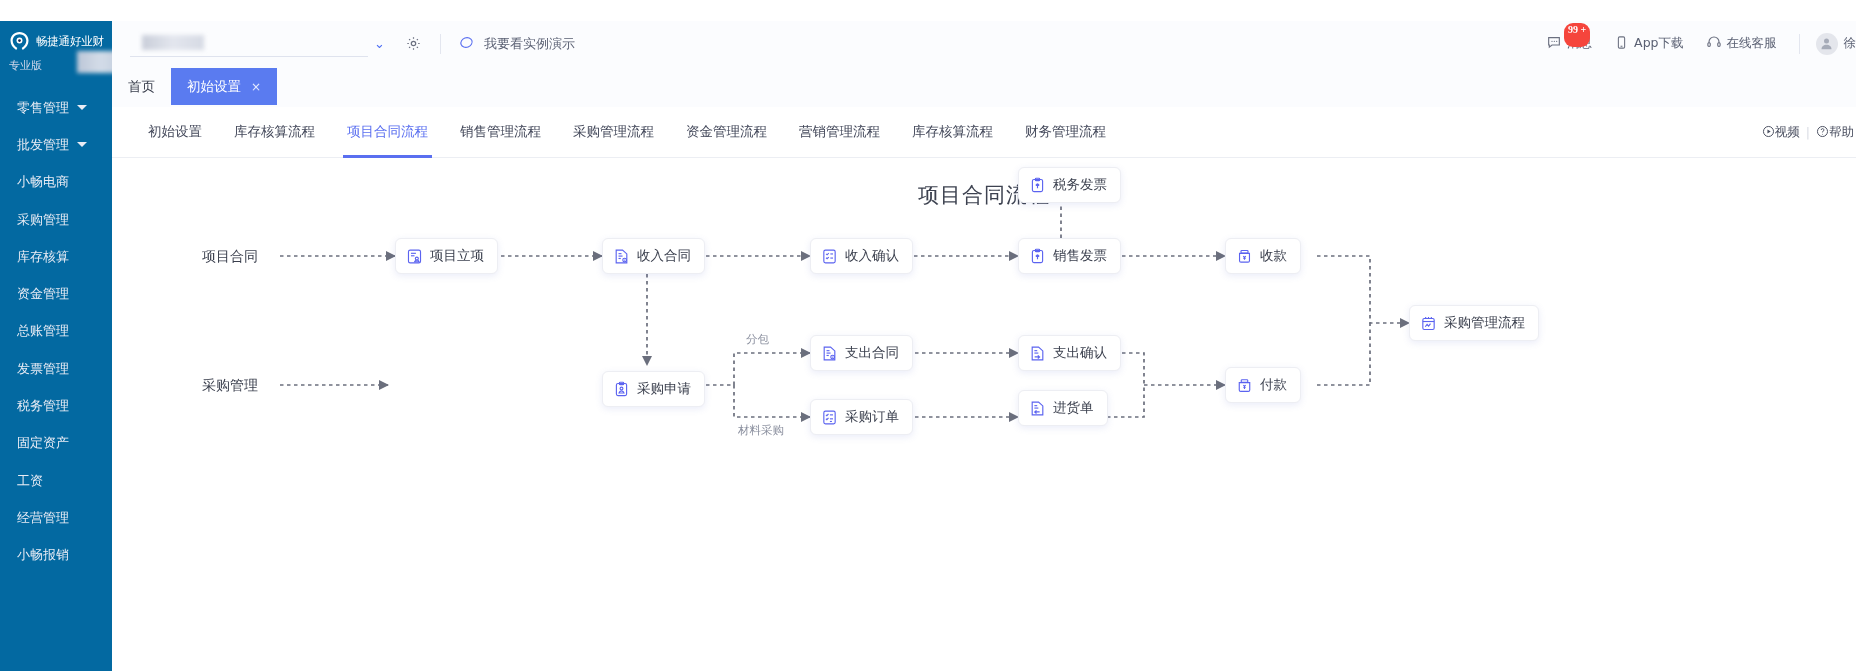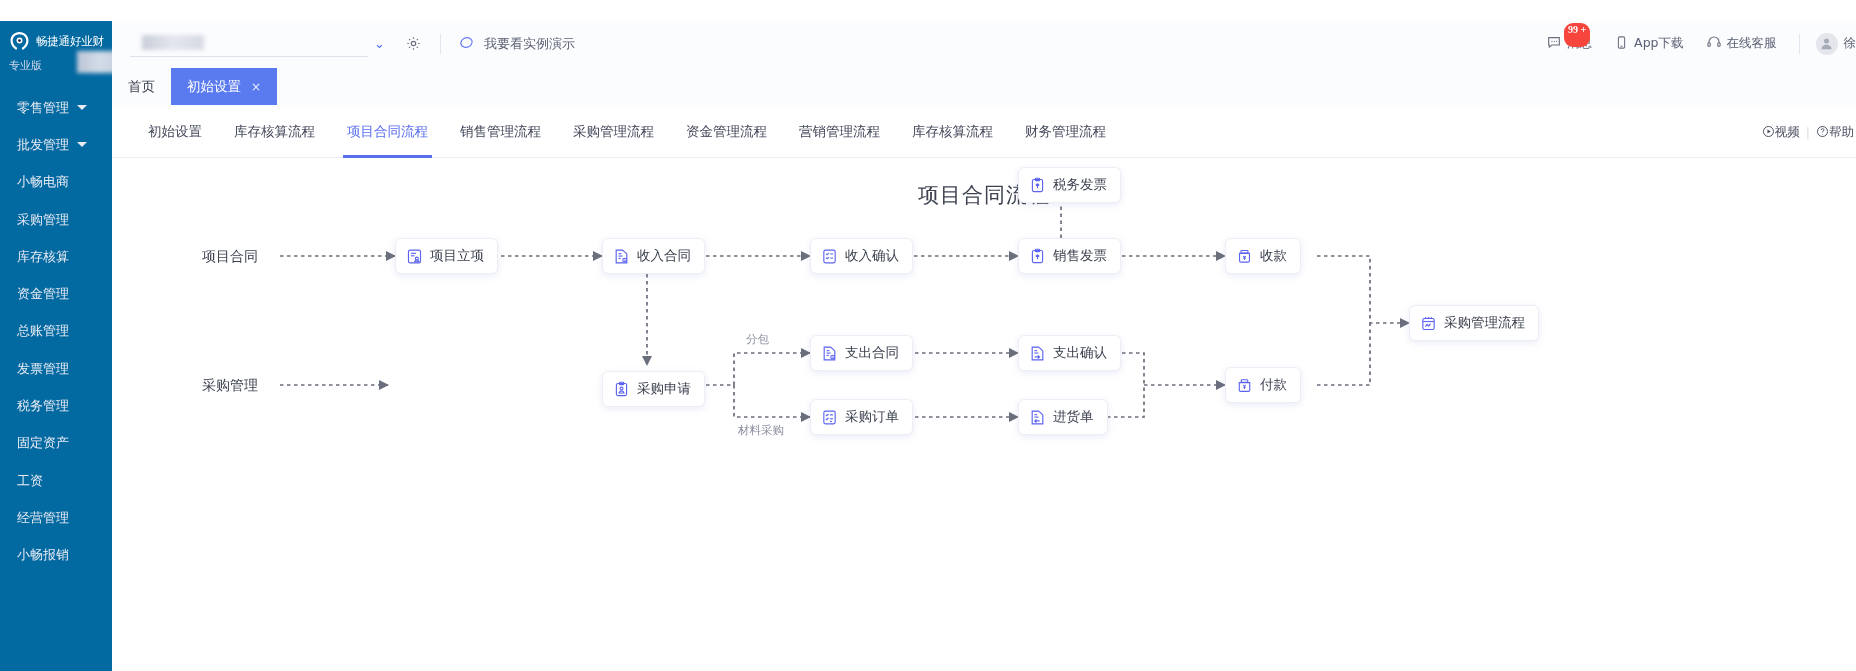--- a/index.html
+++ b/index.html
@@ -550,21 +550,21 @@
           <svg width="17" height="17" viewBox="0 0 24 24" fill="none" stroke="#5b63f0" stroke-width="1.6">
             <path d="M4.5 3h9l6 5.4V21H4.5z"></path>
             <line x1="7.6" y1="8" x2="11.6" y2="8"></line>
               <line x1="7.6" y1="11.4" x2="13.2" y2="11.4"></line>
             <path d="M8 16.8h7M12.4 14.6 15 16.8l-2.6 2.2"></path>
           </svg>
         </span>
         <span>支出确认</span>
       </div>
 
-      <div class="node" style="left:906px; top:292px;">
+      <div class="node" style="left:906px; top:283px;">
         <span class="ico">
           <svg width="17" height="17" viewBox="0 0 24 24" fill="none" stroke="#5b63f0" stroke-width="1.6">
             <path d="M4.5 3h9l6 5.4V21H4.5z"></path>
             <line x1="7.6" y1="8" x2="11.6" y2="8"></line>
               <line x1="7.6" y1="11.4" x2="13.2" y2="11.4"></line>
             <path d="M15 16.8H8M10.6 14.6 8 16.8l2.6 2.2"></path>
           </svg>
         </span>
         <span>进货单</span>
       </div>

